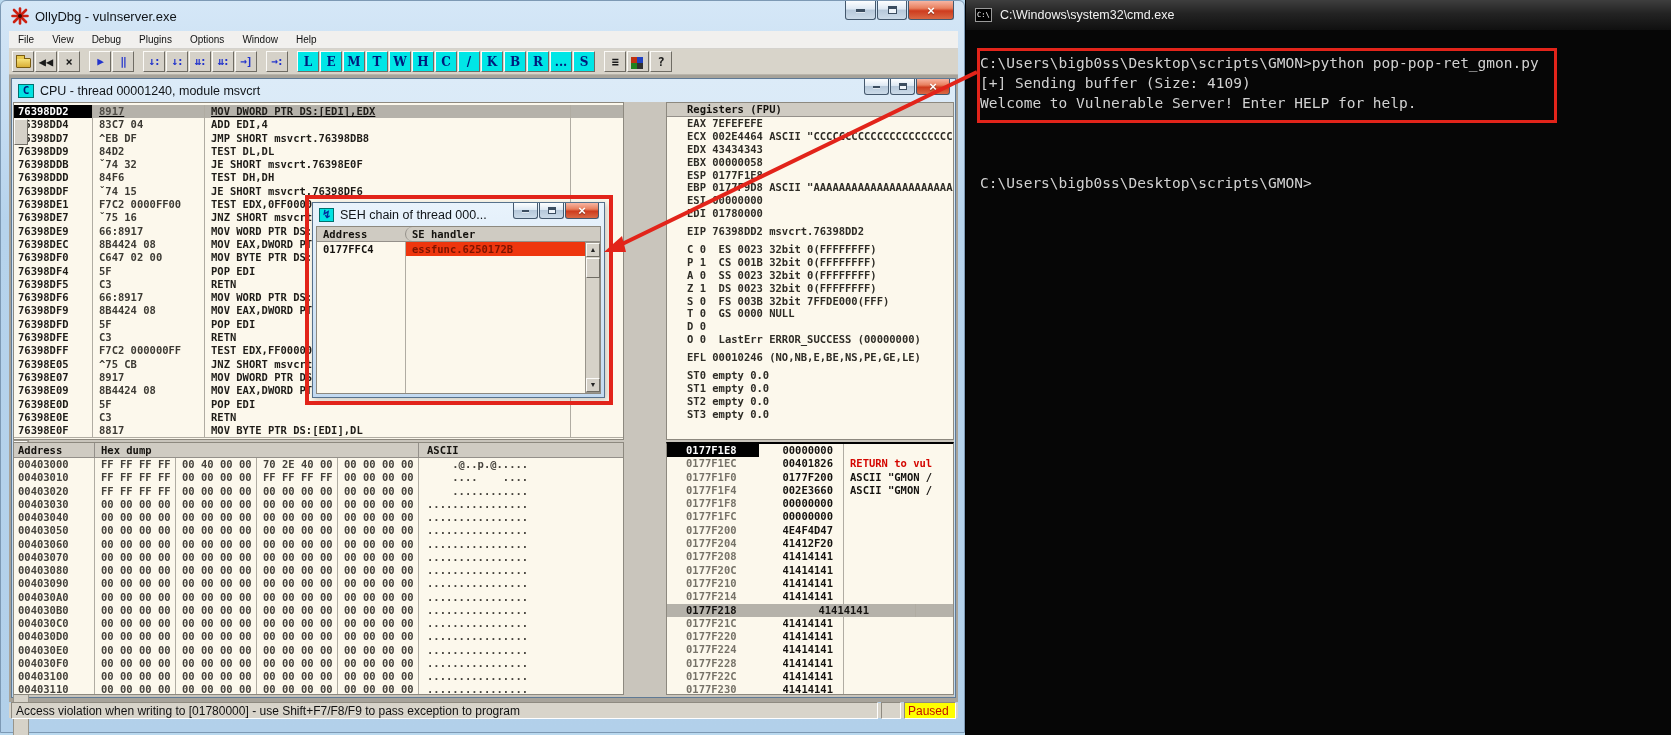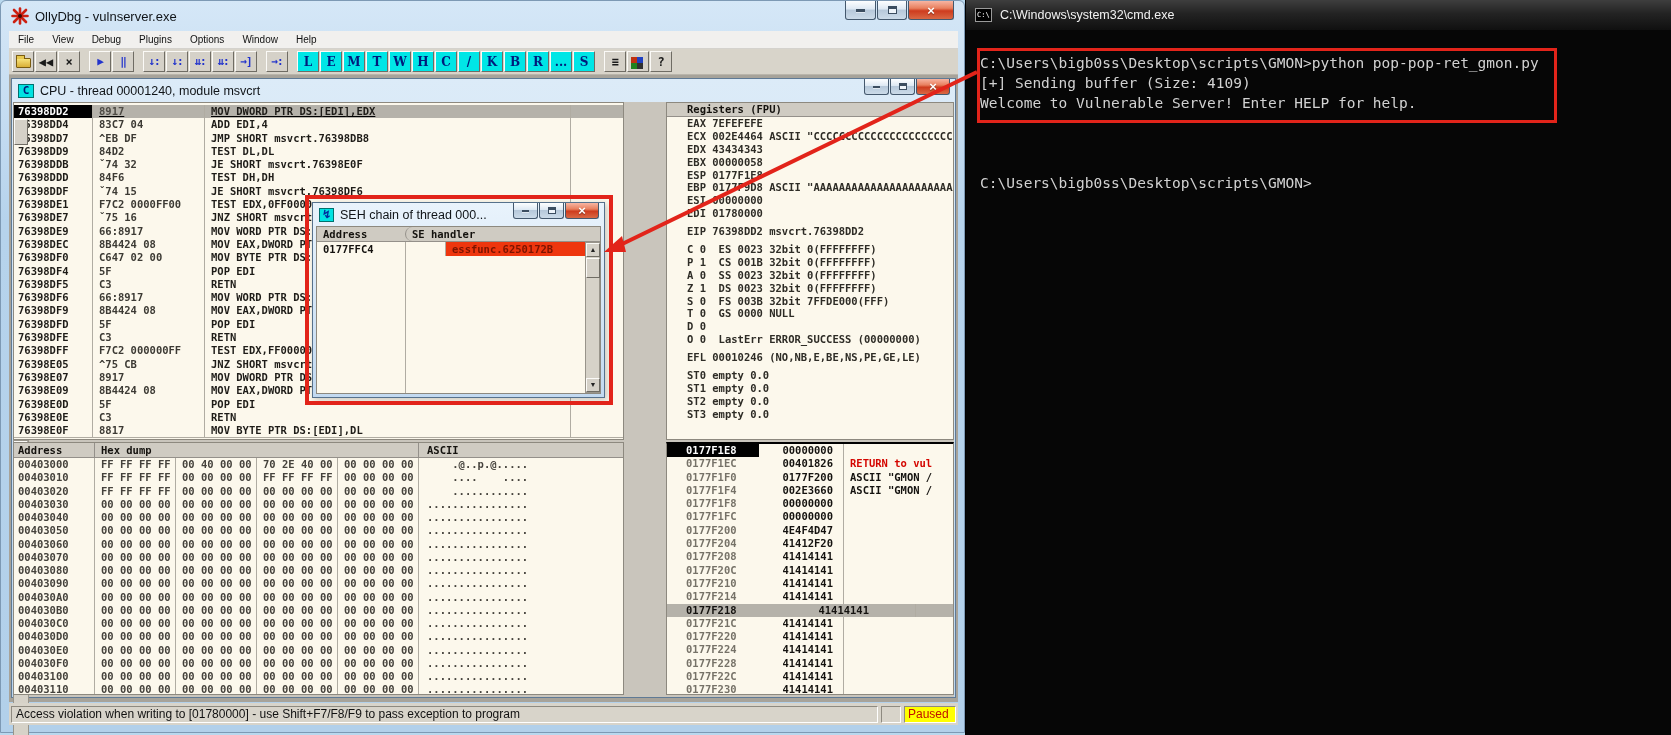--- a/index.html
+++ b/index.html
@@ -30,21 +30,21 @@
   .tb-group { display:flex; margin-right:8px; }
   .tb-btn { width:22px; height:21px; margin-right:1px; background:#d5d1c8; border:1px solid; border-color:#fbfaf7 #6f6c64 #6f6c64 #fbfaf7;
     display:flex; align-items:center; justify-content:center; font-size:12px; font-weight:700; font-family:"DejaVu Sans Mono",monospace; }
   .tb-btn.blk { color:#1a1a1a; } .tb-btn.blu { color:#2334cc; font-size:11px; letter-spacing:-1px; }
   .tb-btn.cyn { background:#00e6e6; color:#001a7c; font-family:"DejaVu Serif", serif; font-size:12px; }
   .folder-ic { position:relative; width:15px; height:10px; background:linear-gradient(#f7e27a,#d9af36); border:1px solid #7a5c10; border-radius:1px; margin-top:3px; }
   .folder-ic::before { content:""; position:absolute; left:-1px; top:-4px; width:7px; height:3px; background:#e8c94f; border:1px solid #7a5c10; border-bottom:none; border-radius:1px 1px 0 0; }
   .colors-ic { position:relative; width:6px; height:6px; background:#c03010; box-shadow:6px 0 #2040c0, 0 6px #20821e, 6px 6px #303030; margin:-4px 4px 0 -4px; }
 
   .o-mdi { position:absolute; left:8px; top:74px; width:949px; height:627px; background:#a7a39a; }
-  .o-status { position:absolute; left:8px; top:702px; width:949px; height:22px; background:#d8d4ca; display:flex; align-items:center; padding:2px; gap:3px; }
+  .o-status { position:absolute; left:8px; top:702px; width:949px; height:15px; background:#d8d4ca; display:flex; align-items:center; padding:2px; gap:3px; }
   .st-cell { height:17px; border:1px solid; border-color:#8e8a80 #ffffff #ffffff #8e8a80; display:flex; align-items:center; }
   .st-msg { flex:1; font-size:12px; color:#111; padding-left:4px; }
   .st-gap { width:20px; }
   .st-paused { width:52px; font-size:12px; justify-content:flex-start; padding-left:3px; }
 
   
   #cpu { position:absolute; left:2px; top:3px; width:945px; height:620px; border:1px solid #5f7a95;
     background:linear-gradient(#dcebf8,#bcd6ee); }
   .cpu-title { position:absolute; left:0; top:0; right:0; height:23px; display:flex; align-items:center; gap:6px; padding-left:6px; }
   .cpu-title-text { font-size:12.5px; color:#101418; }
@@ -110,21 +110,21 @@
   .seh-title { position:absolute; left:0; top:0; right:0; height:23px; display:flex; align-items:center; gap:6px; padding-left:6px; }
   .seh-title-text { font-size:12.5px; color:#101418; }
   .seh-icon { width:15px; height:14px; background:#00e2e2; border:1px solid #00716e; color:#002c9c; font-size:11px; font-weight:700; display:flex; align-items:center; justify-content:center; }
   #seh-body { position:absolute; left:3px; right:3px; top:23px; bottom:3px; background:#fcf8ec; border:1px solid #8d897f; overflow:hidden; }
   .seh-head { display:flex; height:15px; line-height:14px; font-size:10.5px; background:#cfcbc2; border-bottom:1px solid #94908a; color:#14120e; }
   .seh-ha { width:88px; padding-left:6px; }
   .seh-hh { flex:1; padding-left:6px; border-left:1px solid #94908a;border-radius:7px; }
   .seh-row { display:flex; height:14px; line-height:14px; font-size:10.5px; white-space:pre; }
   .seh-a { width:88px; padding-left:6px; color:#14120f; }
   .seh-h { flex:1; padding-left:6px; border-left:1px solid #b0aca2; }
-  .seh-row.selected .seh-h { background:#ee360e; color:#7c1400;margin-left:40px; }
+  .seh-row.selected .seh-h { background:#ee360e; color:#7c1400; }
   .seh-colline { position:absolute; left:88px; top:15px; bottom:0; width:1px; background:#b0aca2; }
   #seh-scroll { position:absolute; right:0; top:15px; bottom:0; width:15px; }
 
   
   #cmd { position:absolute; left:965px; top:0; width:706px; height:735px; background:#0a0a0a; border-left:1px solid #000; }
   .cmd-title { position:absolute; left:0; top:0; right:0; height:30px; background:linear-gradient(#3e3e3e,#232323 45%,#101010); display:flex; align-items:center; gap:8px; padding-left:9px; }
   .cmd-title-text { color:#f2f2f2; font-size:12.5px; }
   .cmd-icon { width:17px; height:14px; background:#000; border:1px solid #9a9a9a; color:#fff; font-size:7px; line-height:12px; padding-left:1px; font-family:"DejaVu Sans Mono",monospace; }
   #cmd-console { position:absolute; left:0; top:30px; right:0; bottom:0; background:#060606; padding:23px 0 0 14px; }
   .cmd-line { height:20px; line-height:20px; font-family:"DejaVu Sans Mono",monospace; font-size:14.5px; color:#d2d2d2; white-space:pre; }

